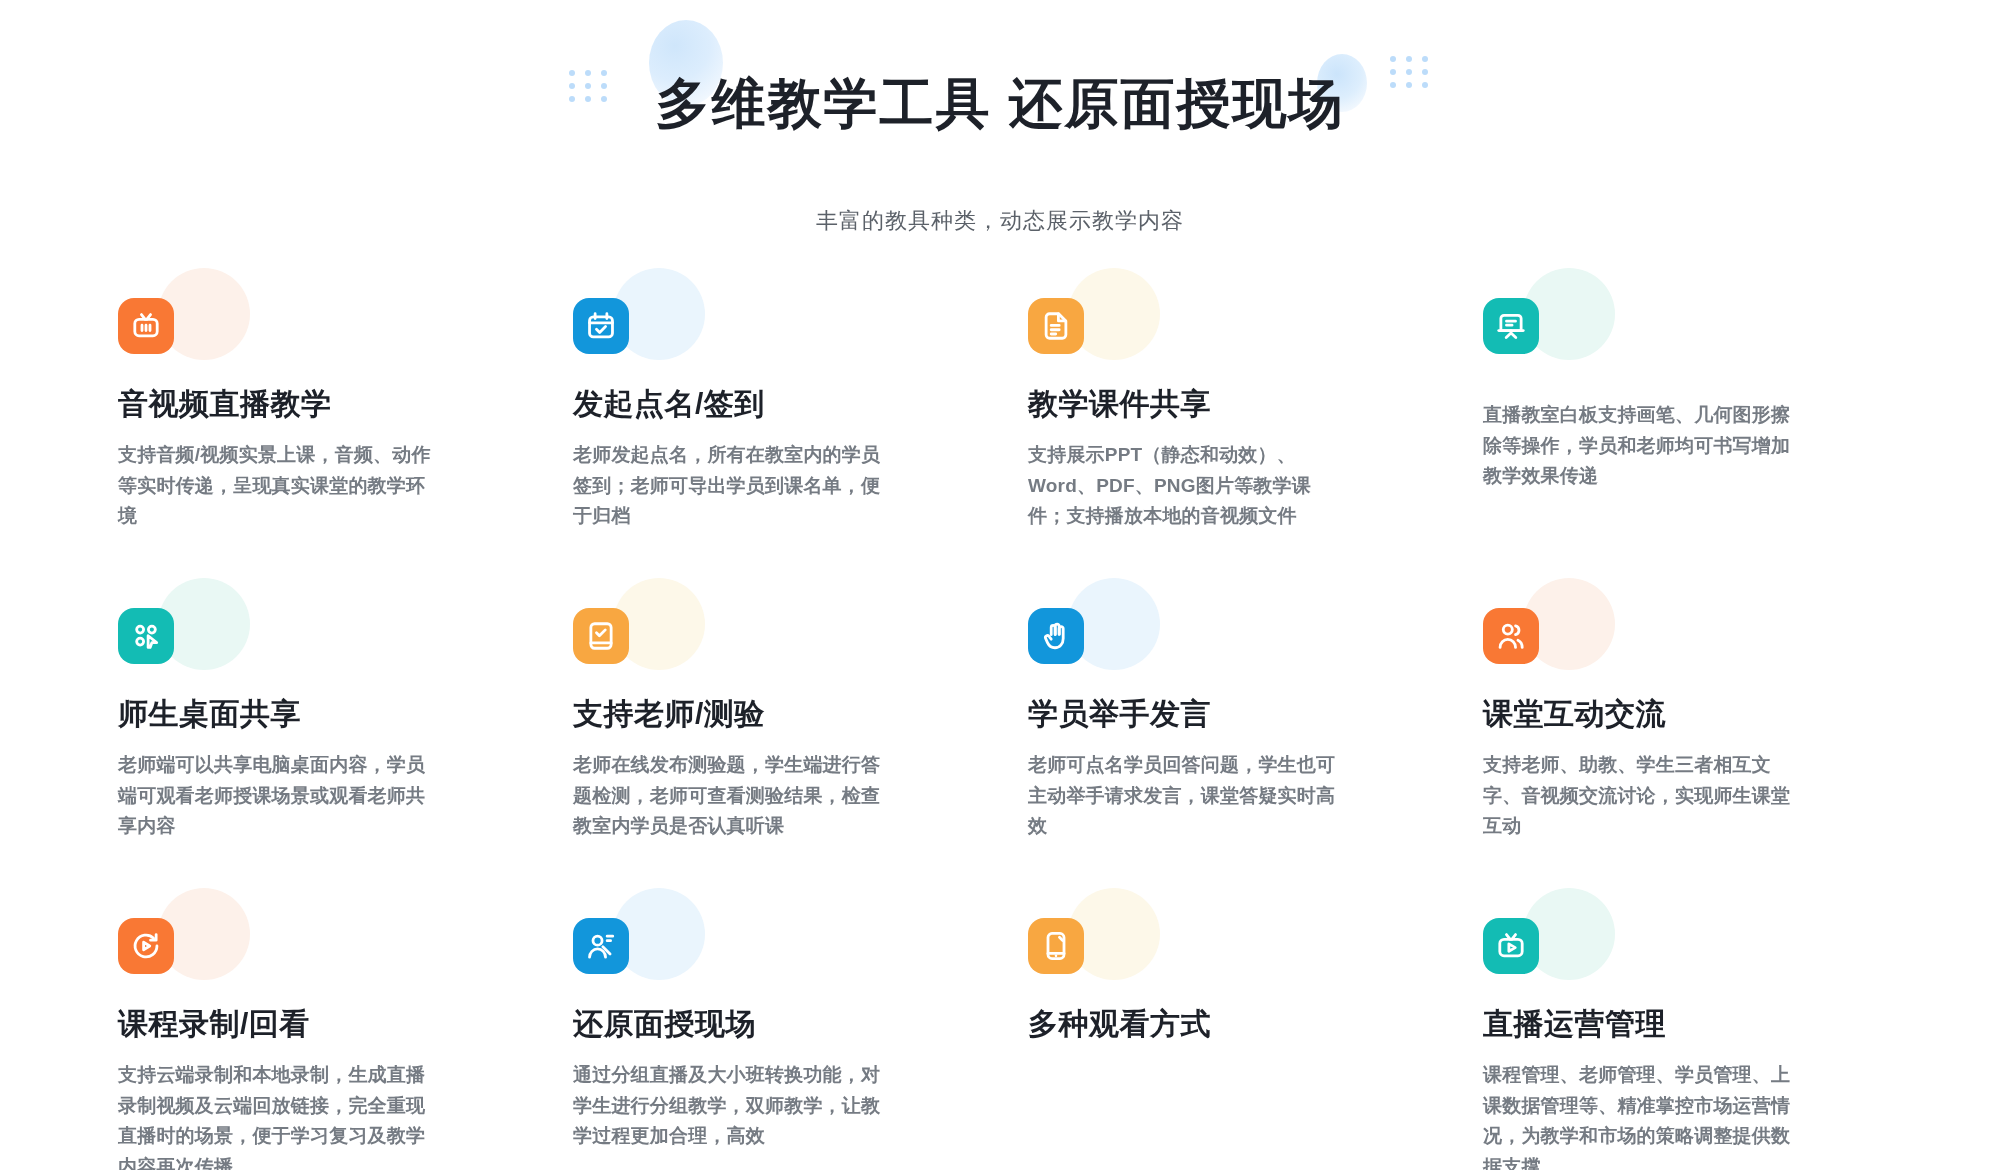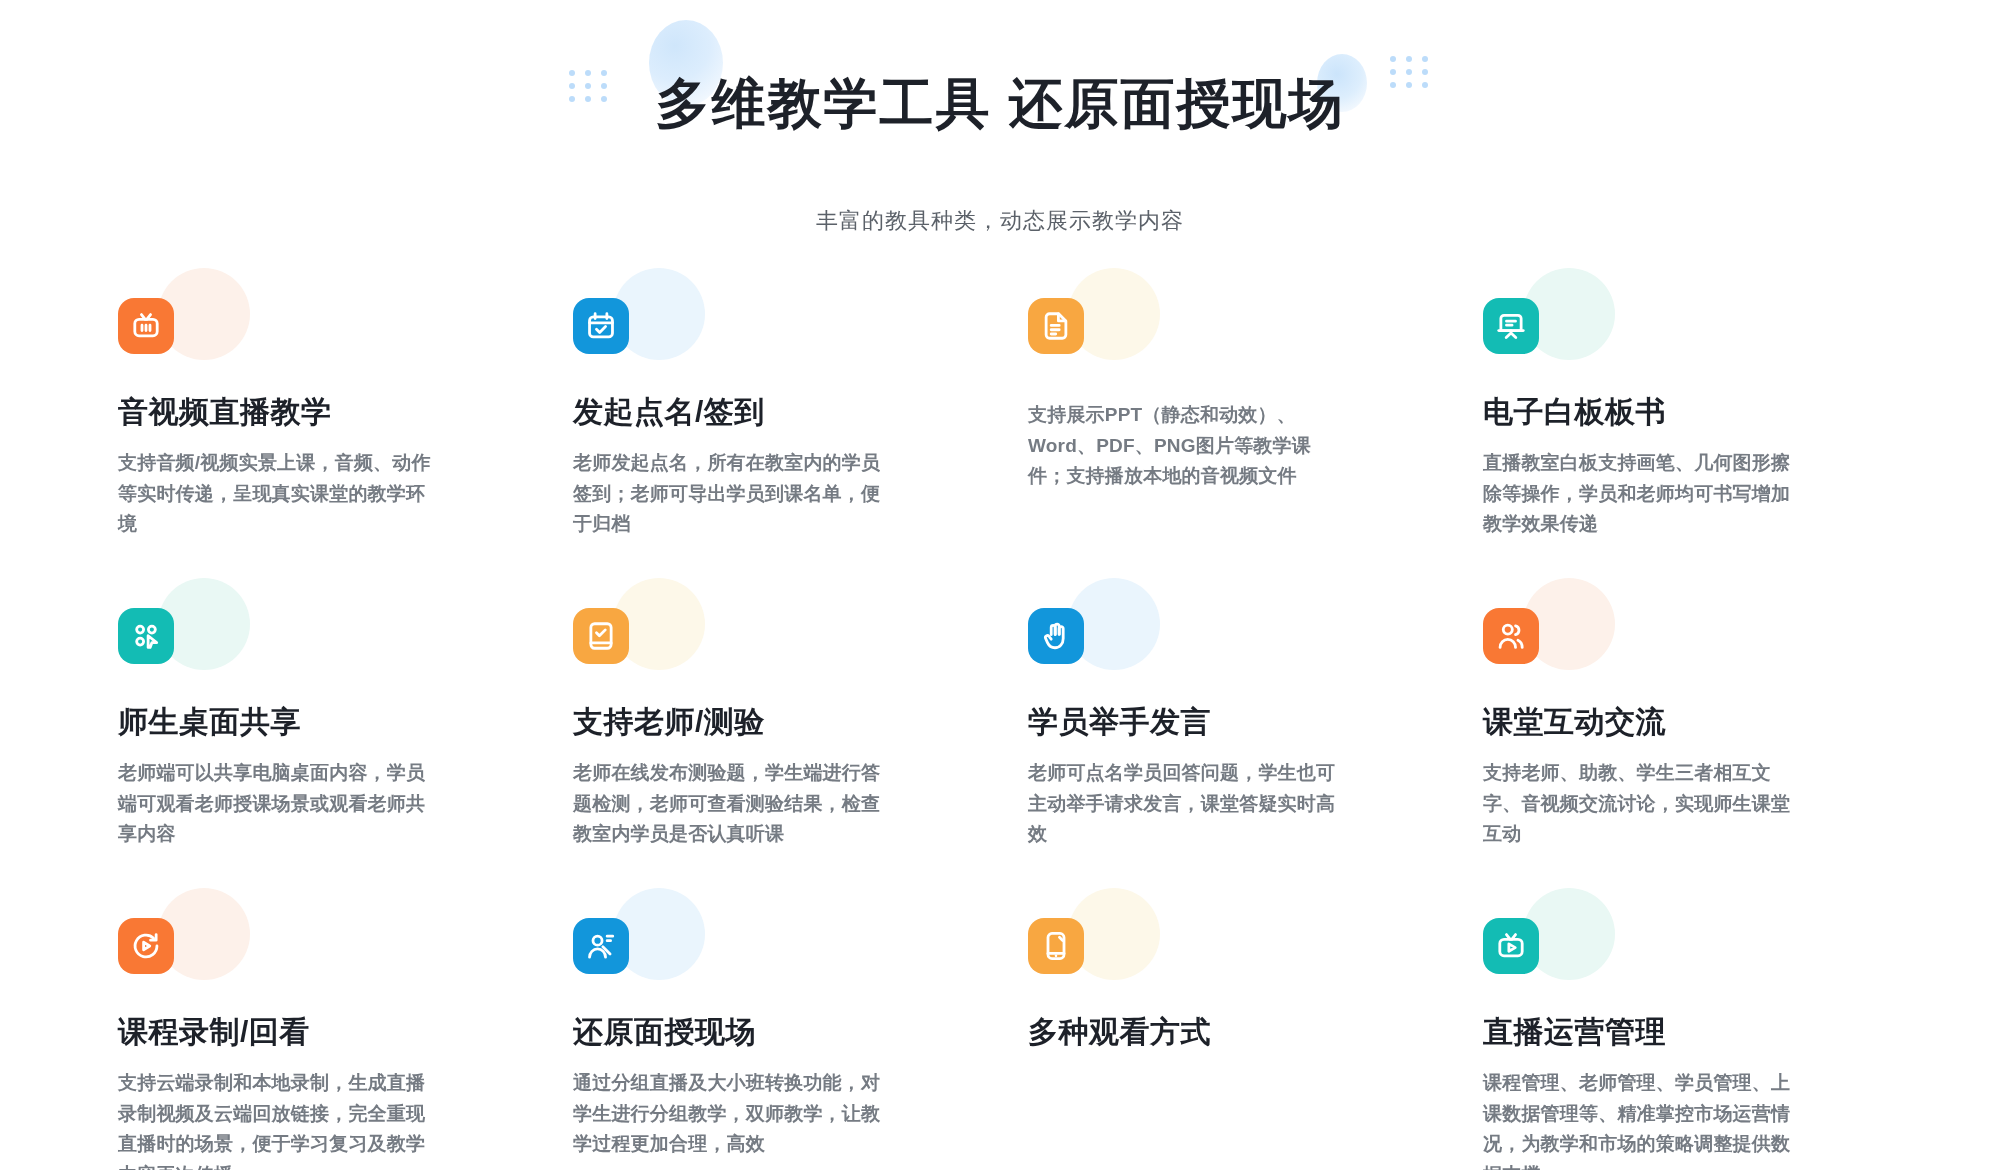--- a/index.html
+++ b/index.html
@@ -56,21 +56,21 @@
     width:92px;height:92px;left:40px;top:-30px;
   }
   .icon{
     position:relative;z-index:1;
     width:56px;height:56px;border-radius:16px;
     display:flex;align-items:center;justify-content:center;
   }
   .icon svg{width:32px;height:32px;display:block;}
   .card-title{
     position:relative;z-index:2;
-    margin-top:12px;
+    margin-top:4px;
     font-size:30px;font-weight:700;color:#1d2129;letter-spacing:0.5px;line-height:1.2;
     white-space:nowrap;
   }
   .card-desc{
     margin-top:18px;
     font-size:19px;line-height:1.62;color:#757b83;letter-spacing:0.2px;
     max-width:315px;font-weight:700;
   }
 </style>
 </head>
@@ -142,35 +142,35 @@
         <div class="icon-area">
           <span class="blob" style="background: rgb(253, 248, 233);"></span>
           <span class="icon" style="background: rgb(248, 167, 65);">
             <svg viewBox="0 0 24 24">
               <path fill="none" stroke="#fff" stroke-width="2.1" stroke-linecap="round" stroke-linejoin="round" d="M14 2.8H7.2A2.6 2.6 0 0 0 4.6 5.4v13.2a2.6 2.6 0 0 0 2.6 2.6h9.6a2.6 2.6 0 0 0 2.6-2.6V8.2L14 2.8z"></path>
               <path fill="none" stroke="#fff" stroke-width="2.1" stroke-linecap="round" stroke-linejoin="round" d="M13.8 3v5.2h5.2"></path>
               <path fill="none" stroke="#fff" stroke-width="2.1" stroke-linecap="round" stroke-linejoin="round" d="M8.4 11.6h6M8.4 14.8h6M8.4 18h3.4"></path>
             </svg>
           </span>
         </div>
+        <div class="card-title">教学课件共享</div>
         <div class="card-desc">支持展示PPT（静态和动效）、Word、PDF、PNG图片等教学课件；支持播放本地的音视频文件</div>
       </div>
       <div class="card">
         <div class="icon-area">
           <span class="blob" style="background: rgb(233, 248, 244);"></span>
           <span class="icon" style="background: rgb(19, 188, 180);">
             <svg viewBox="0 0 24 24">
               <path fill="none" stroke="#fff" stroke-width="2.1" stroke-linecap="round" stroke-linejoin="round" d="M4.4 6.4a2.4 2.4 0 0 1 2.4-2.4h10.4a2.4 2.4 0 0 1 2.4 2.4v9H4.4v-9z"></path>
               <path fill="none" stroke="#fff" stroke-width="2.1" stroke-linecap="round" stroke-linejoin="round" d="M2.8 15.4h18.4"></path>
               <path fill="none" stroke="#fff" stroke-width="2.1" stroke-linecap="round" stroke-linejoin="round" d="M12 15.4v1.8M12 17.2l-3.6 3.4M12 17.2l3.6 3.4"></path>
               <path fill="none" stroke="#fff" stroke-width="2.1" stroke-linecap="round" stroke-linejoin="round" d="M8.6 8.4h6.8M8.6 11.4h4.2"></path>
             </svg>
           </span>
         </div>
-        <div class="card-title">电子白板板书</div>
         <div class="card-desc">直播教室白板支持画笔、几何图形擦除等操作，学员和老师均可书写增加教学效果传递</div>
       </div>
       <div class="card">
         <div class="icon-area">
           <span class="blob" style="background: rgb(233, 248, 244);"></span>
           <span class="icon" style="background: rgb(19, 188, 180);">
             <svg viewBox="0 0 24 24">
               <circle fill="none" stroke="#fff" stroke-width="2.1" stroke-linecap="round" stroke-linejoin="round" cx="7.6" cy="7.2" r="2.6"></circle>
               <circle fill="none" stroke="#fff" stroke-width="2.1" stroke-linecap="round" stroke-linejoin="round" cx="16.4" cy="7.2" r="2.6"></circle>
               <circle fill="none" stroke="#fff" stroke-width="2.1" stroke-linecap="round" stroke-linejoin="round" cx="7.6" cy="16.2" r="2.6"></circle>

